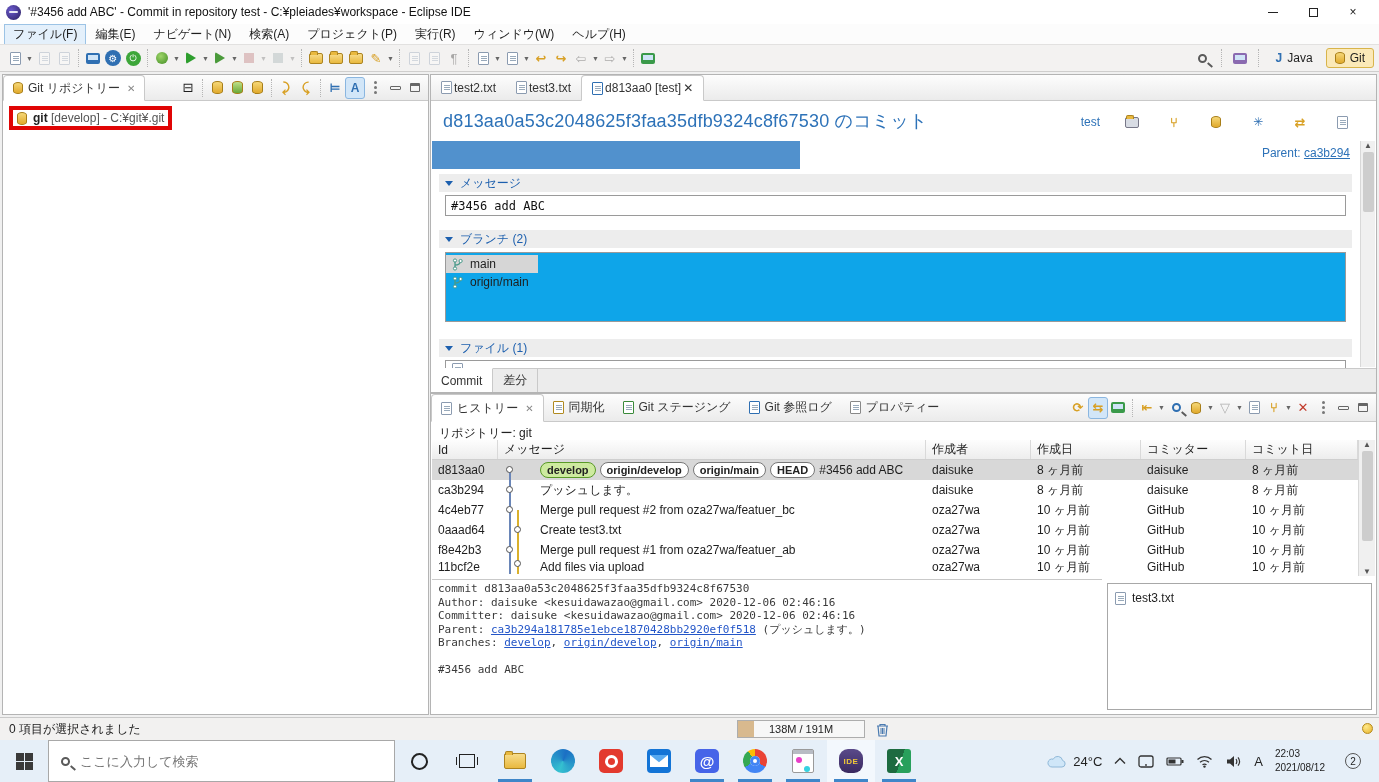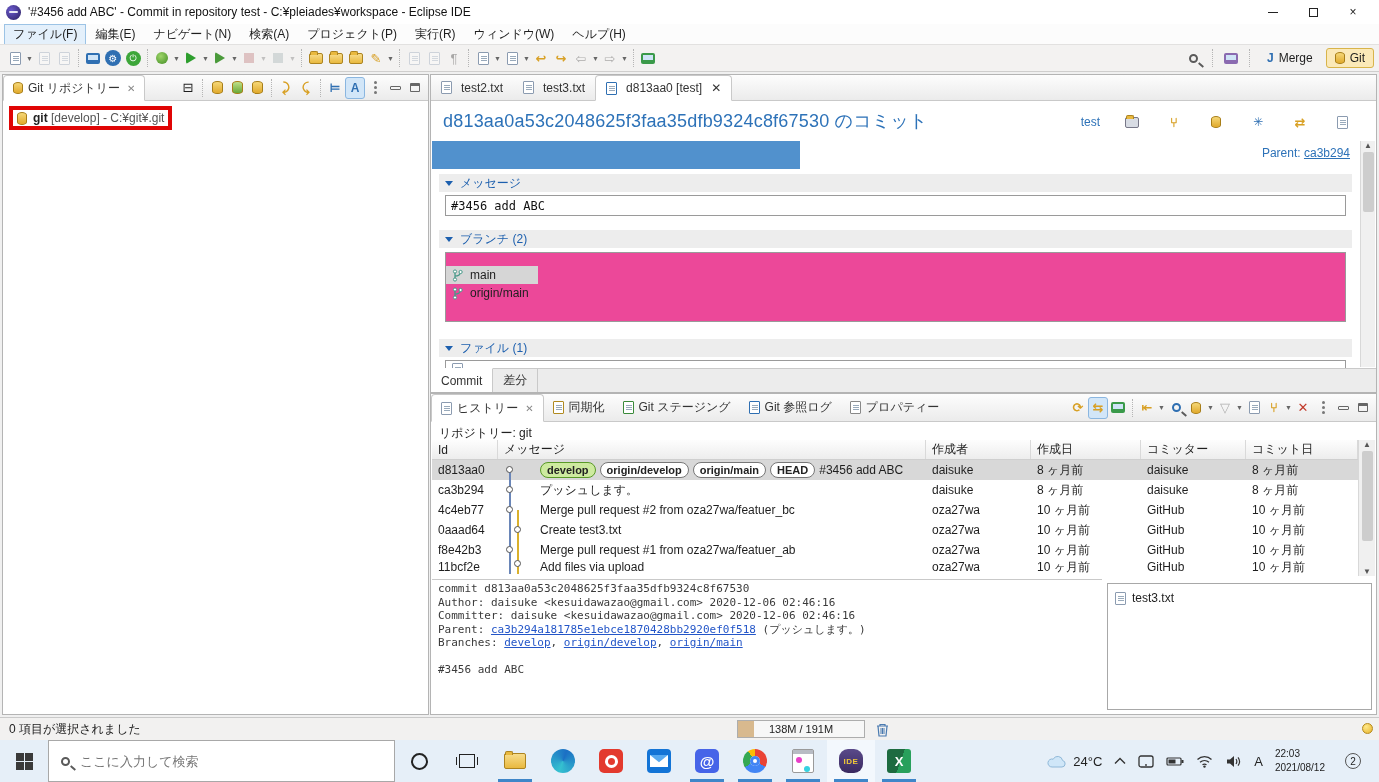--- a/index.html
+++ b/index.html
@@ -55,34 +55,34 @@
   .view-tabs{height:26px;background:linear-gradient(#fdfdfd,#ebebeb);border-bottom:1px solid #c9c9c9;display:flex;align-items:stretch}
   .vtab{display:flex;align-items:center;gap:5px;padding:0 9px;color:#333}
   .vtab.active{background:#fff;border-right:1px solid #c9c9c9;border-left:1px solid #c9c9c9;border-top:1px solid #c9c9c9;border-top-left-radius:4px;border-top-right-radius:4px;margin-bottom:-1px;border-bottom:1px solid #fff}
   .vtab .x{font-size:10px;color:#888;margin-left:2px}
   .vtools{margin-left:auto;display:flex;align-items:center;padding-right:3px}
   
   .repo-item{position:absolute;left:6px;top:31px;display:flex;align-items:center;gap:6px;padding:1px 4px;border:4px solid #e00505;background:#fff}
   .repo-item .nm{font-weight:bold;color:#222}
   .repo-item .dt{color:#555}
   
-  .etab{display:flex;align-items:center;gap:9px;padding:0 10px;color:#333}
+  .etab{display:flex;align-items:center;gap:2px;padding:0 10px;color:#333}
   .etab.active{background:#fff;border-right:1px solid #c9c9c9;border-left:1px solid #c9c9c9;border-top:1px solid #c9c9c9;border-top-left-radius:4px;border-top-right-radius:4px;margin-bottom:-1px;border-bottom:1px solid #fff}
   .commit-title{position:absolute;left:12px;top:34px;font-size:18px;color:#2d72b8;letter-spacing:.2px}
   .header-icons{position:absolute;right:24px;top:36px;display:flex;align-items:center;gap:22px}
   .hlink{color:#2d72b8}
   .blue-bar{position:absolute;left:1px;top:66px;width:368px;height:28px;background:#5191cd}
   .parent-line{position:absolute;right:26px;top:71px;color:#2d72b8;font-size:12px}
   .parent-line a{color:#2d72b8;text-decoration:underline}
   .vscroll{position:absolute;right:1px;width:15px;background:#f0f0f0;border-left:1px solid #d8d8d8;display:flex;flex-direction:column;align-items:center;font-size:8px;color:#555}
   .vthumb{width:11px;background:#cdcdcd;border-radius:2px;margin-top:2px}
   .sect-h{position:absolute;left:8px;right:24px;height:18px;background:#ededed;display:flex;align-items:center;gap:7px;color:#1c5fae;padding-left:6px}
   .tri{width:0;height:0;border-top:5px solid #1c5fae;border-left:4px solid transparent;border-right:4px solid transparent}
   .msg-input{position:absolute;left:14px;right:30px;height:21px;border:1px solid #9a9a9a;background:#fff;font-family:"DejaVu Sans Mono",monospace;font-size:12px;padding:2px 5px;color:#111}
-  .list-box{position:absolute;left:14px;right:30px;border:1px solid #9a9a9a;background:#ec4899;padding:13px 0}
+  .list-box{position:absolute;left:14px;right:30px;border:1px solid #9a9a9a;background:#0ea5e9;padding:2px 0}
   .lrow{display:flex;align-items:center;gap:6px;height:18px;padding:0 6px}
   .lrow.sel{background:#d6d6d6;width:92px}
   .file-strip{position:absolute;left:14px;right:30px;height:9px;border:1px solid #9a9a9a;border-bottom:none;background:#fff;overflow:hidden;padding:2px 6px}
   .bottom-tabs{position:absolute;left:0;right:0;bottom:0;height:24px;background:#ececec;border-top:1px solid #c9c9c9;display:flex;align-items:stretch}
   .btab{display:flex;align-items:center;padding:0 10px;color:#333;border-right:1px solid #c9c9c9}
   .btab.active{background:#fff;margin-top:-1px;border-top:1px solid #fff;font-weight:normal}
   
   .repo-label{position:absolute;left:8px;top:31px;color:#222}
   .thead{position:absolute;left:1px;right:18px;top:46px;height:20px;background:linear-gradient(#fdfdfd,#ededed);border-bottom:1px solid #cfcfcf;display:flex}
   .th{padding:2px 6px;border-right:1px solid #d9d9d9;display:flex;align-items:center}
@@ -255,21 +255,21 @@
     <span class="i">
         <span class="mag"></span>
       </span>
     <span class="sep"></span>
     <span class="i">
         <span class="monitor" style="background:#8a6ab0"></span>
       </span>
     <span class="sep"></span>
     <span class="persp-btn">
       <span class="blue-a">J</span>
-      <span>Merge</span>
+      <span>Java</span>
     </span>
     <span class="persp-btn active">
       <span class="cyl" style="width:10px;height:12px"></span>
       <span>Git</span>
     </span>
   </div>
 </div>
 
 <div class="panel" style="left:2px;top:74px;width:427px;height:641px">
   <div class="view-tabs">

